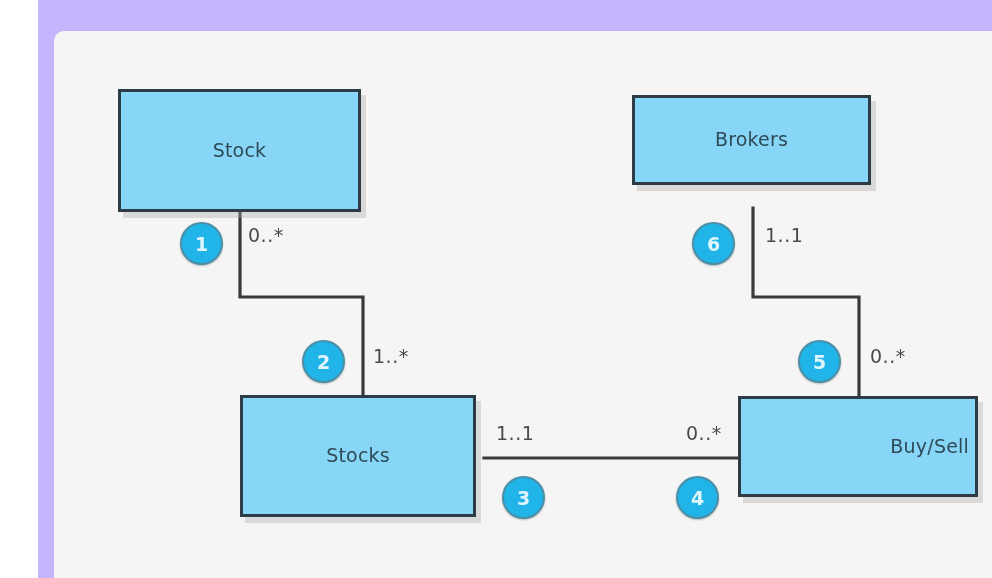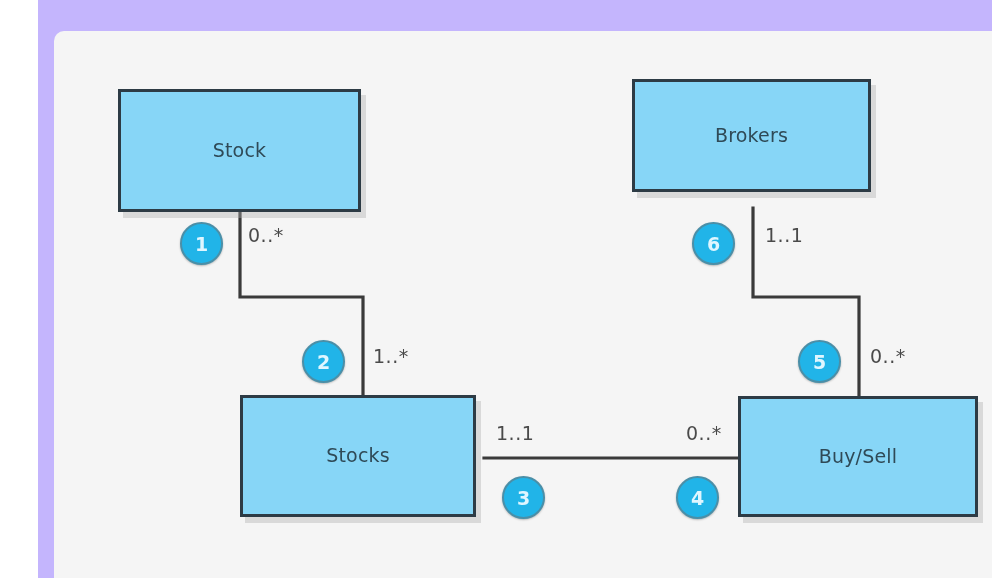--- a/index.html
+++ b/index.html
@@ -54,23 +54,23 @@
     justify-content: center;
     text-align: center;
     color: #2f4a57;
     font-size: 19px;
     line-height: 1.32;
     letter-spacing: 0.2px;
   }
   .node span { display: block; padding: 0 6px; }
 
   #node-stock-exchanges { left: 80px;  top: 89px;  width: 243px; height: 123px; }
-  #node-brokers         { left: 594px; top: 79px;  width: 239px; height: 113px; }
+  #node-brokers         { left: 594px; top: 95px;  width: 239px; height: 90px; }
   #node-stocks          { left: 202px; top: 395px; width: 236px; height: 122px; }
-  #node-transactions    { left: 700px; top: 396px; width: 240px; height: 121px; }
+  #node-transactions    { left: 700px; top: 396px; width: 240px; height: 101px; justify-content: flex-end; }
 
   
   .badge {
     position: absolute;
     width: 43px;
     height: 43px;
     border-radius: 50%;
     background: #21b4e8;
     border: 2px solid #4a8fa8;
     box-sizing: border-box;

